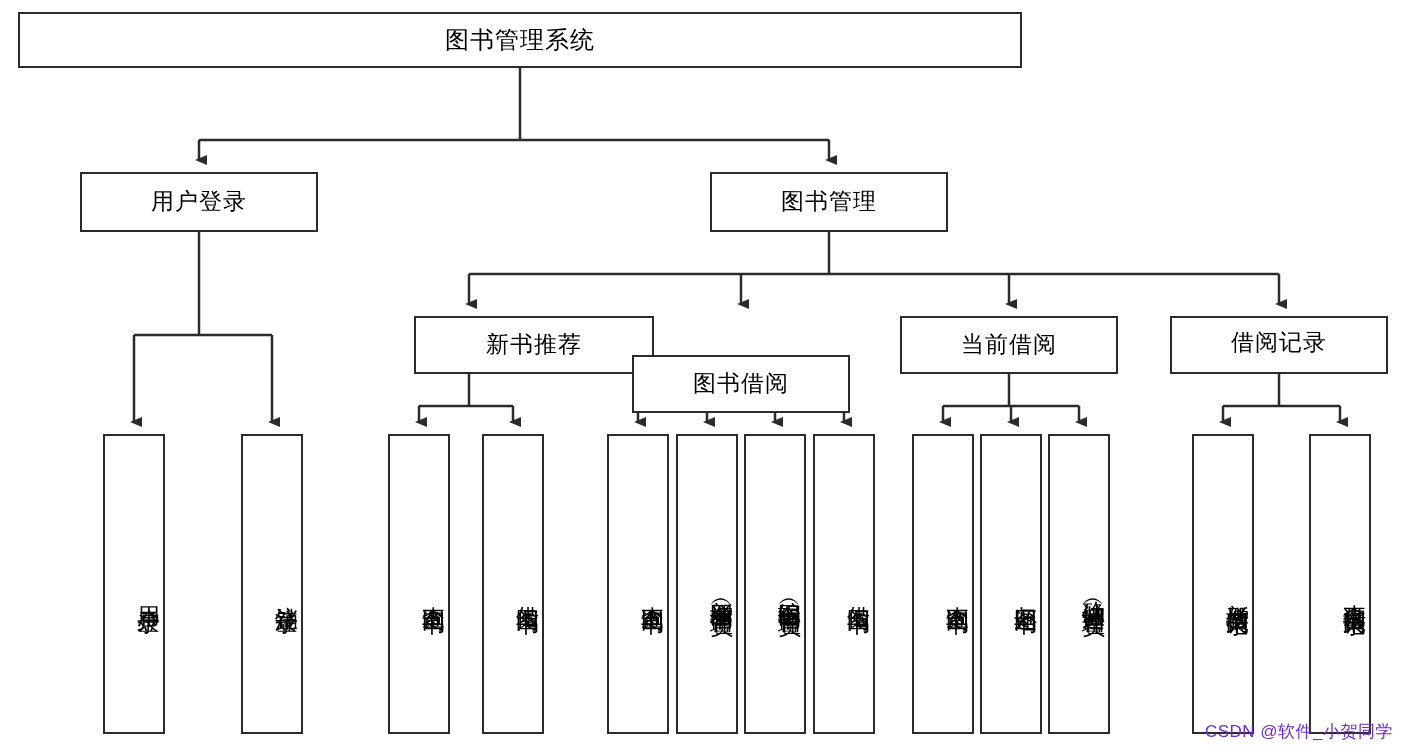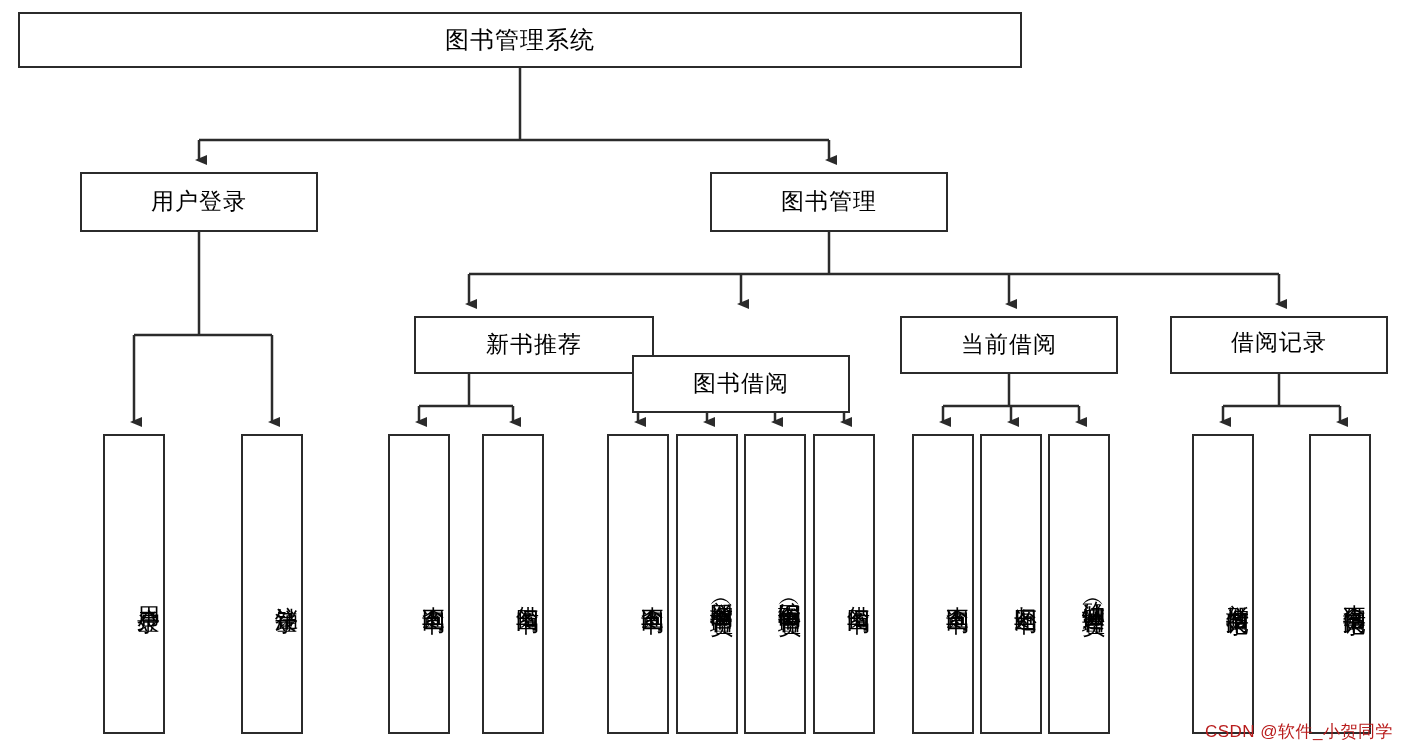--- a/index.html
+++ b/index.html
@@ -57,21 +57,21 @@
     top: 0;
     width: 1405px;
     height: 747px;
     pointer-events: none;
   }
   .watermark {
     position: absolute;
     right: 12px;
     bottom: 4px;
     font-size: 17px;
-    color: #b91c1c;
+    color: #6d28d9;
     letter-spacing: 0.5px;
     white-space: nowrap;
   }
 </style>
 </head>
 <body>
 
 <div id="canvas">
 
   <svg class="links" viewBox="0 0 1405 747">

